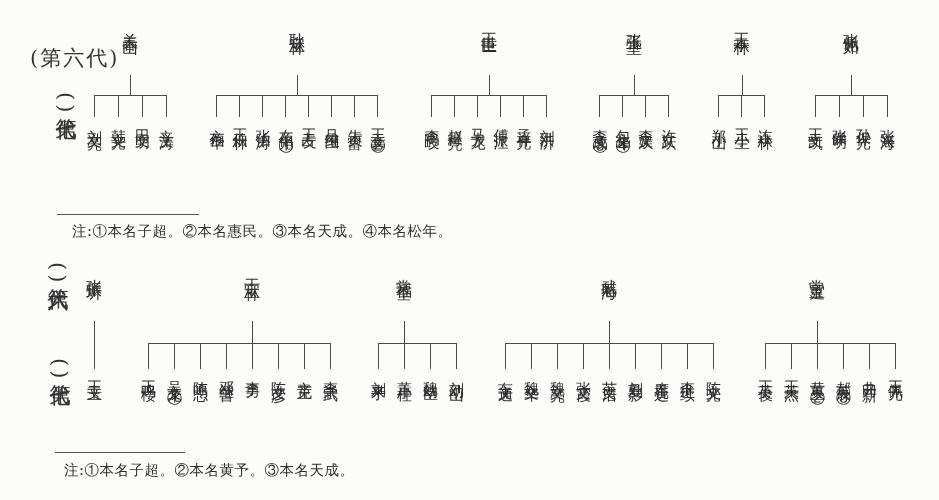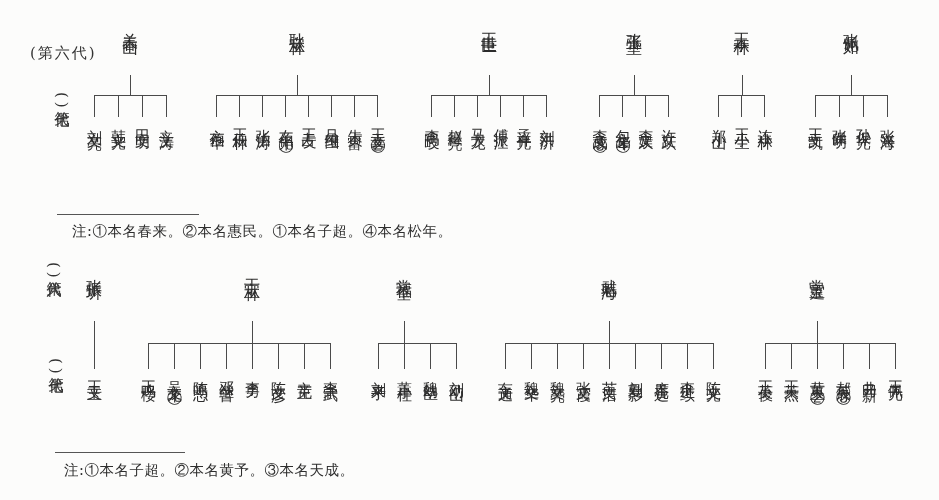--- a/index.html
+++ b/index.html
@@ -4,21 +4,21 @@
 <style>
   * { margin:0; padding:0; box-sizing:border-box; }
   html,body { background:#ffffff; }
   #canvas {
     position:relative; width:939px; height:500px;
     background:#fcfcfb; overflow:hidden;
     font-family:"DejaVu Serif","Liberation Serif",serif;
     color:#2b2b2b;
   }
   .abs { position:absolute; }
-  .gen-label { font-size:15px; color:#333; white-space:nowrap; letter-spacing:2px; }
+  .gen-label { font-size:21px; color:#333; white-space:nowrap; letter-spacing:2px; }
   .gen-label.vertical { writing-mode:vertical-rl; text-orientation:mixed; letter-spacing:1px; }
   .tree { position:absolute; }
   .parent-name {
     position:absolute; top:0; transform:translateX(-50%);
     writing-mode:vertical-rl; text-orientation:mixed;
     font-size:16px; letter-spacing:3px; white-space:nowrap; line-height:1;
   }
   .child-name {
     writing-mode:vertical-rl; text-orientation:mixed;
     font-size:15px; letter-spacing:3px; white-space:nowrap; line-height:1;
@@ -189,21 +189,21 @@
           <div class="drop" style="height: 22px;"></div>
           <div class="child-name">孙保光</div>
         </div>
         <div class="child-col" style="width: 24px;">
           <div class="drop" style="height: 22px;"></div>
           <div class="child-name">张兴海</div>
         </div>
       </div>
     </div>
     <div class="note-rule" style="left: 57px; top: 214px; width: 142px;"></div>
-    <div class="note-text" style="left: 72px; top: 222px;">注:①本名春来。②本名惠民。①本名子超。④本名松年。</div>
+    <div class="note-text" style="left: 72px; top: 222px;">注:①本名子超。②本名惠民。③本名天成。④本名松年。</div>
     <div class="abs gen-label vertical" style="left: 44px; top: 262px;">(第六代)</div>
     <div class="abs gen-label vertical" style="left: 46px; top: 358px;">(第七代)</div>
     <div class="tree" style="left: 82px; top: 266px; width: 24px;">
       <div class="parent-name" style="left: 12px;">张振圻</div>
       <div class="vline" style="left: 12px; top: 55px; height: 48px;"></div>
       <div class="children-row" style="left: 0px; top: 103px; width: 24px;">
         <div class="child-col" style="width: 24px;">
           <div class="child-name">王文玉</div>
         </div>
       </div>

